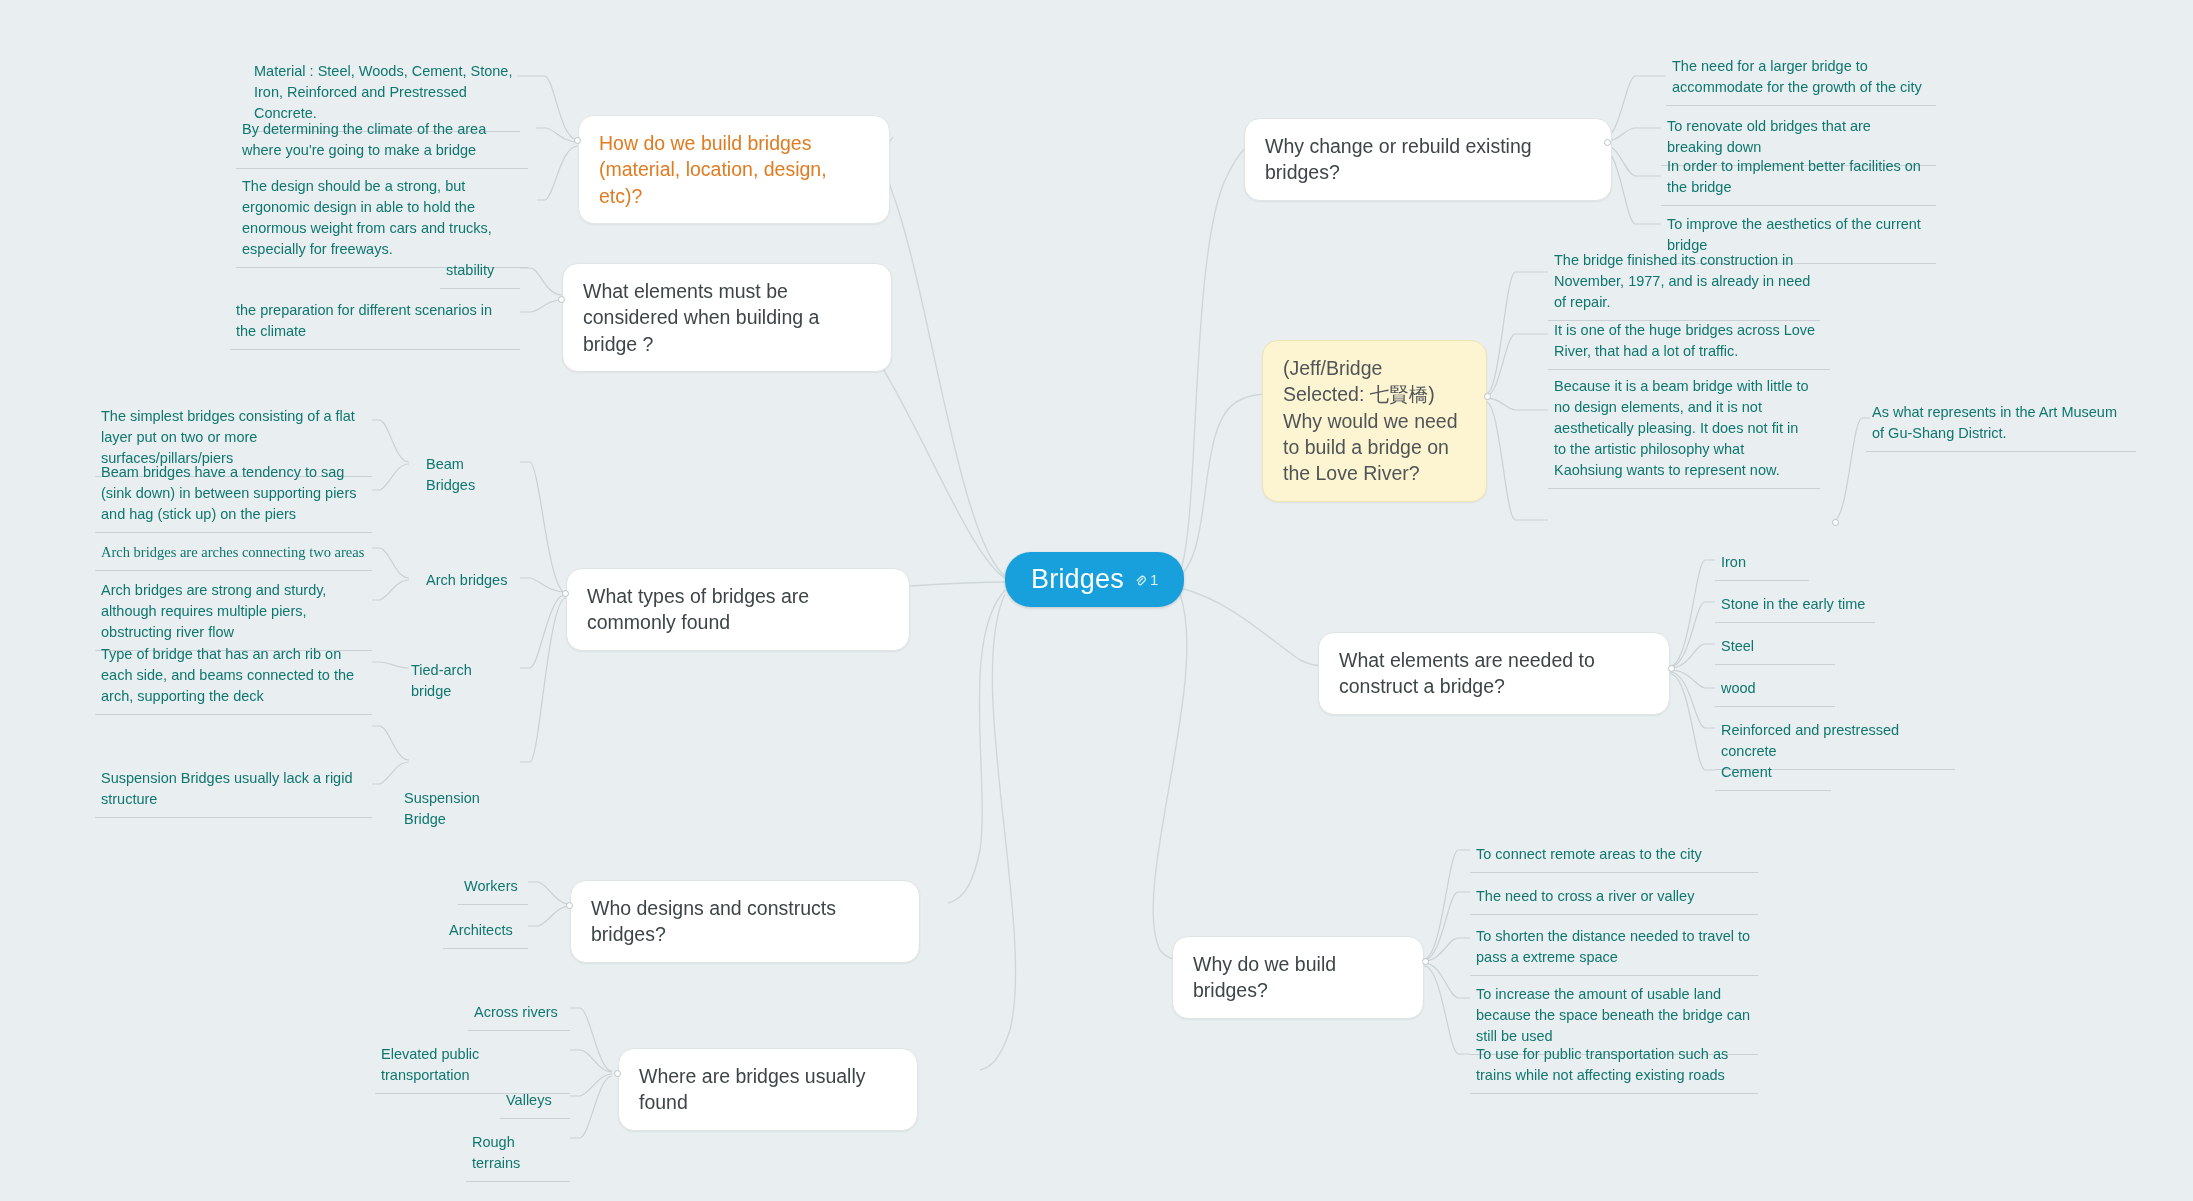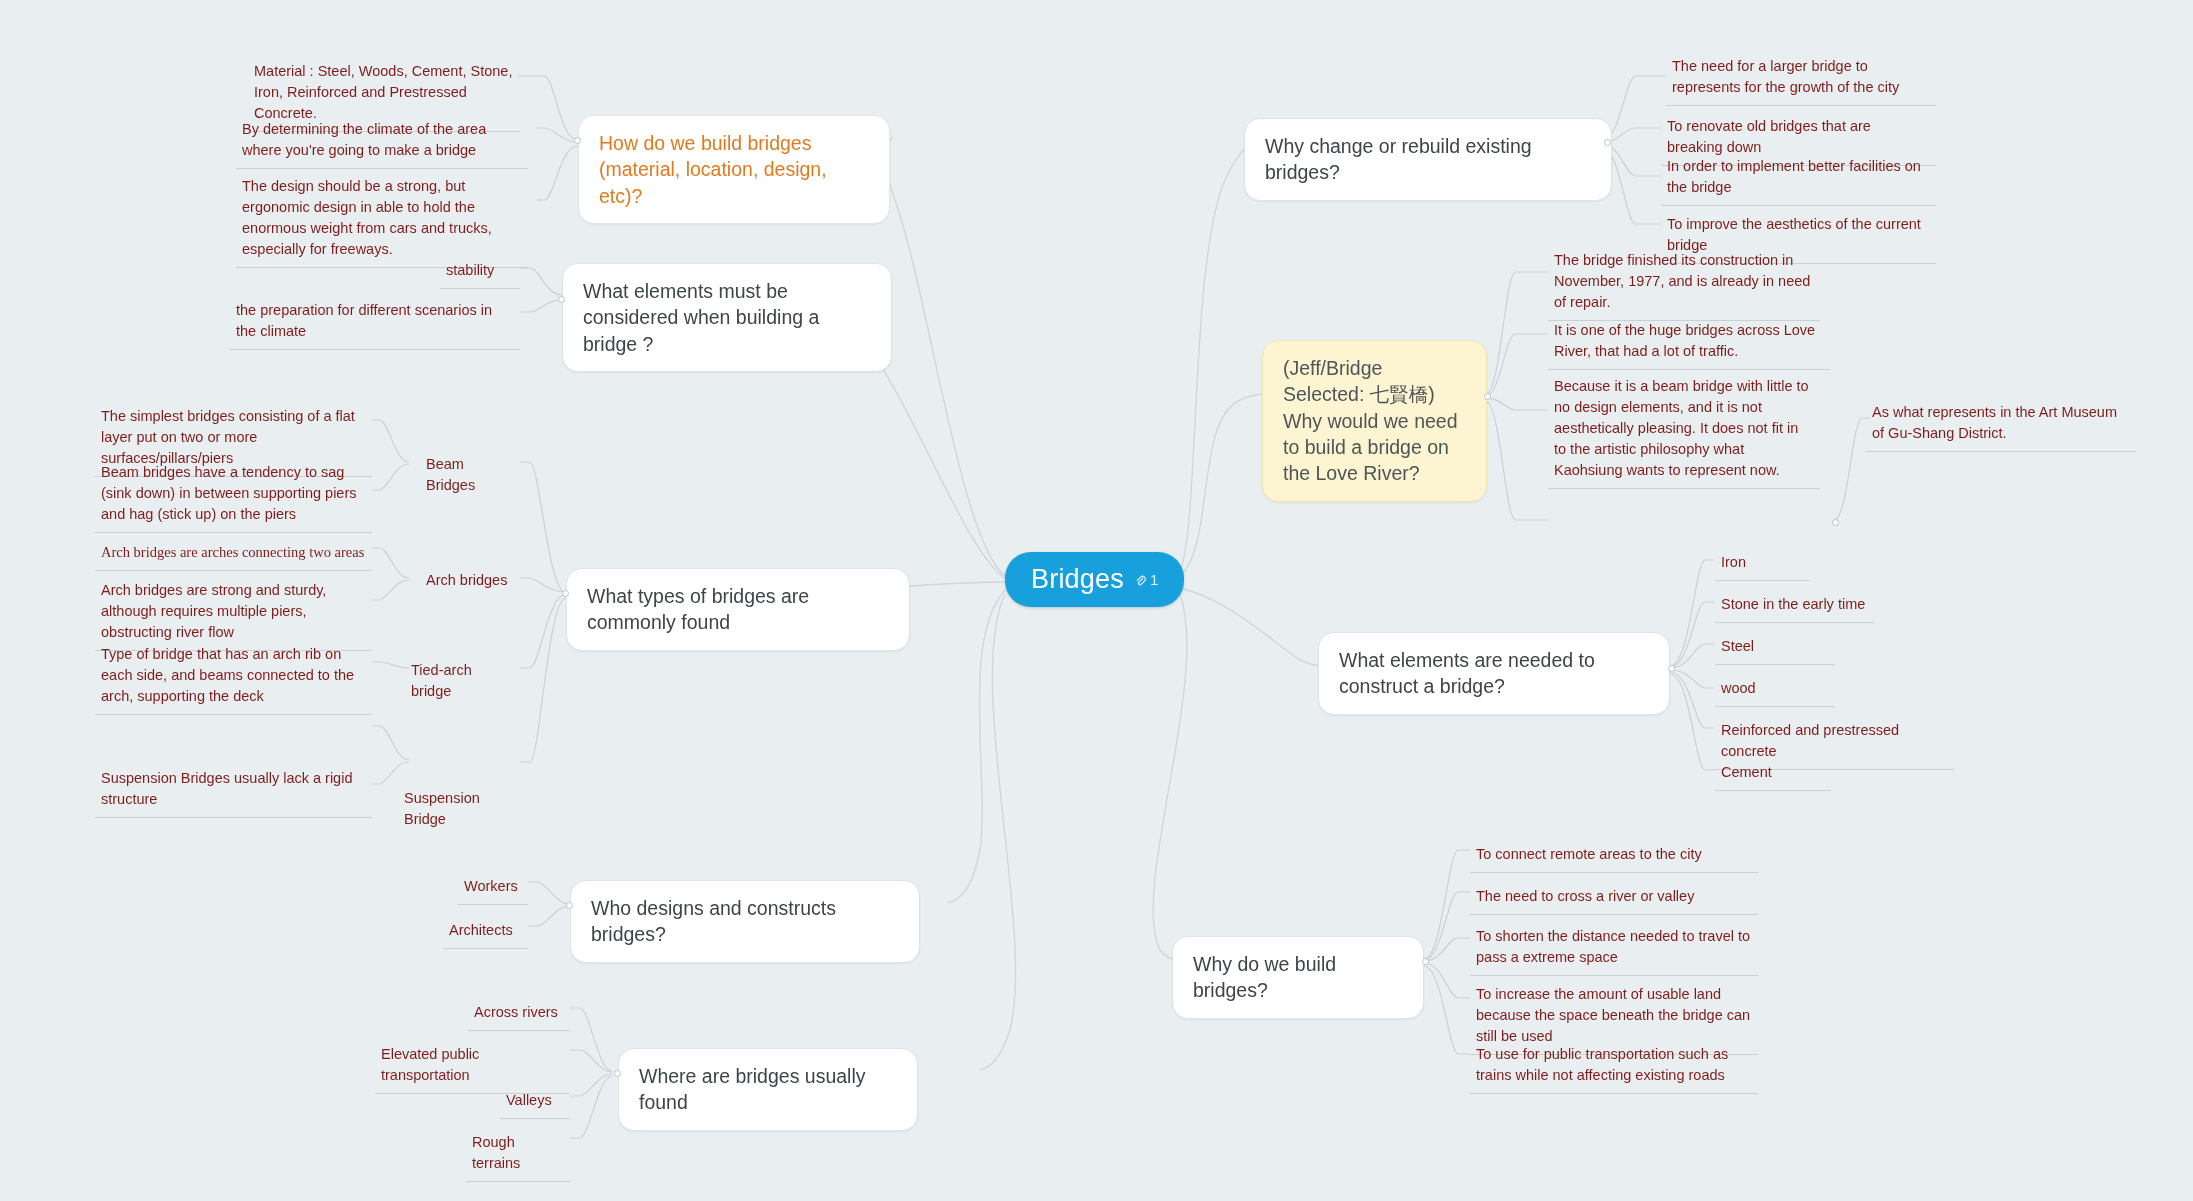--- a/index.html
+++ b/index.html
@@ -74,21 +74,21 @@
     border-color: #e3e7e9;
   }
   .topic.highlight-yellow {
     background: #fdf5d2;
     border-color: #efe5b4;
     color: #4f5557;
   }
   
   .leaf {
     font-size: 14.5px;
-    color: #7f1d1d;
+    color: #0f766e;
     line-height: 1.45;
     padding: 4px 6px 7px 6px;
     border-bottom: 1px solid #c9d1d4;
     box-sizing: border-box;
   }
   .leaf.nounder {
     border-bottom: none;
   }
   .dot {
     position: absolute;
@@ -232,21 +232,21 @@
   <div class="dot" style="left:614px; top:1070px;"></div>
 
   <div class="node leaf" style="left:468px; top:998px; width:102px;">Across rivers</div>
   <div class="node leaf" style="left:375px; top:1040px; width:195px;">Elevated public transportation</div>
   <div class="node leaf" style="left:500px; top:1086px; width:70px;">Valleys</div>
   <div class="node leaf" style="left:466px; top:1128px; width:104px;">Rough terrains</div>
 
   <div class="node topic" style="left:1244px; top:118px; width:368px;">Why change or rebuild existing bridges?</div>
   <div class="dot" style="left:1604px; top:139px;"></div>
 
-  <div class="node leaf" style="left:1666px; top:52px; width:270px;">The need for a larger bridge to represents for the growth of the city</div>
+  <div class="node leaf" style="left:1666px; top:52px; width:270px;">The need for a larger bridge to accommodate for the growth of the city</div>
   <div class="node leaf" style="left:1661px; top:112px; width:275px;">To renovate old bridges that are breaking down</div>
   <div class="node leaf" style="left:1661px; top:152px; width:275px;">In order to implement better facilities on the bridge</div>
   <div class="node leaf" style="left:1661px; top:210px; width:275px;">To improve the aesthetics of the current bridge</div>
 
   <div class="node topic highlight-yellow" style="left:1262px; top:340px; width:225px;">(Jeff/Bridge Selected: 七賢橋) Why would we need to build a bridge on the Love River?</div>
   <div class="dot" style="left:1484px; top:393px;"></div>
 
   <div class="node leaf" style="left:1548px; top:246px; width:272px;">The bridge finished its construction in November, 1977, and is already in need of repair.</div>
   <div class="node leaf" style="left:1548px; top:316px; width:282px;">It is one of the huge bridges across Love River, that had a lot of traffic.</div>
   <div class="node leaf" style="left:1548px; top:372px; width:272px;">Because it is a beam bridge with little to no design elements, and it is not aesthetically pleasing. It does not fit in to the artistic philosophy what Kaohsiung wants to represent now.</div>

